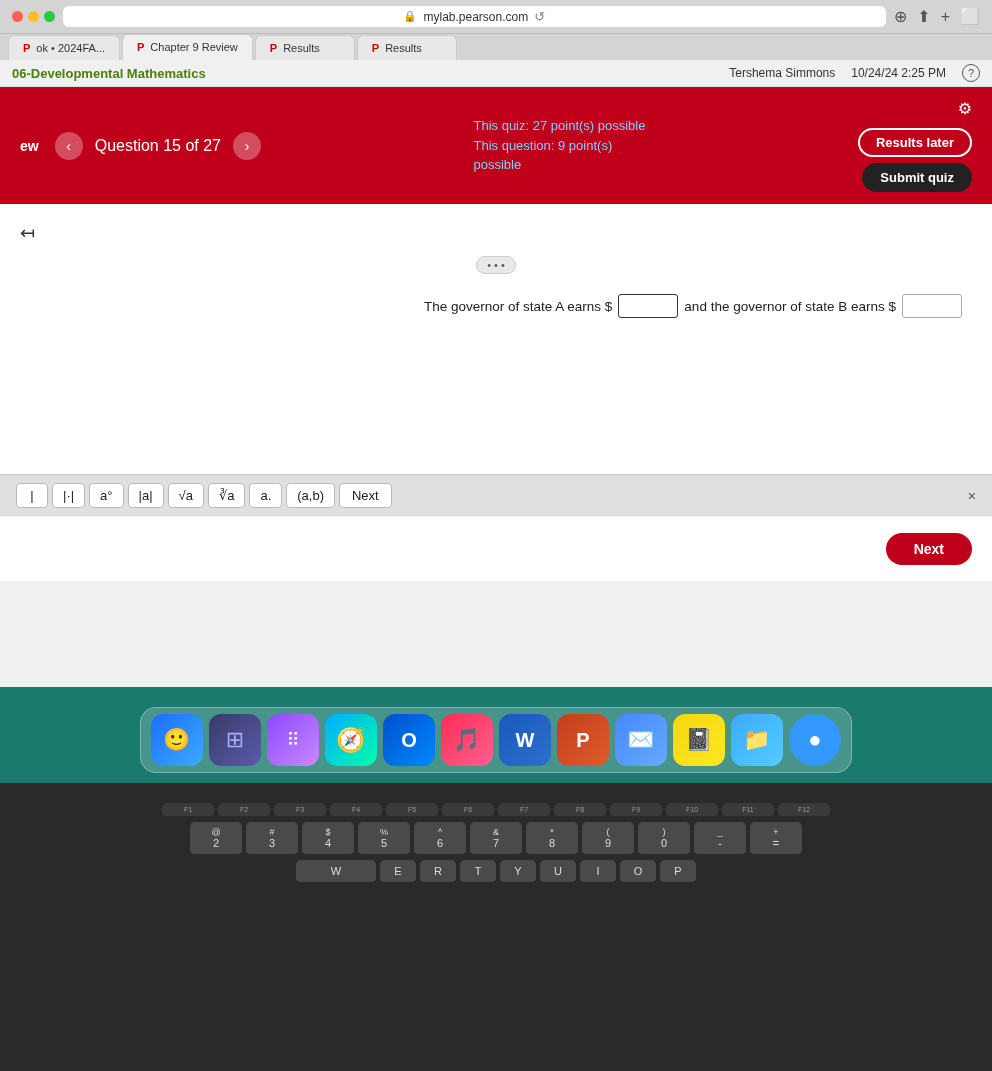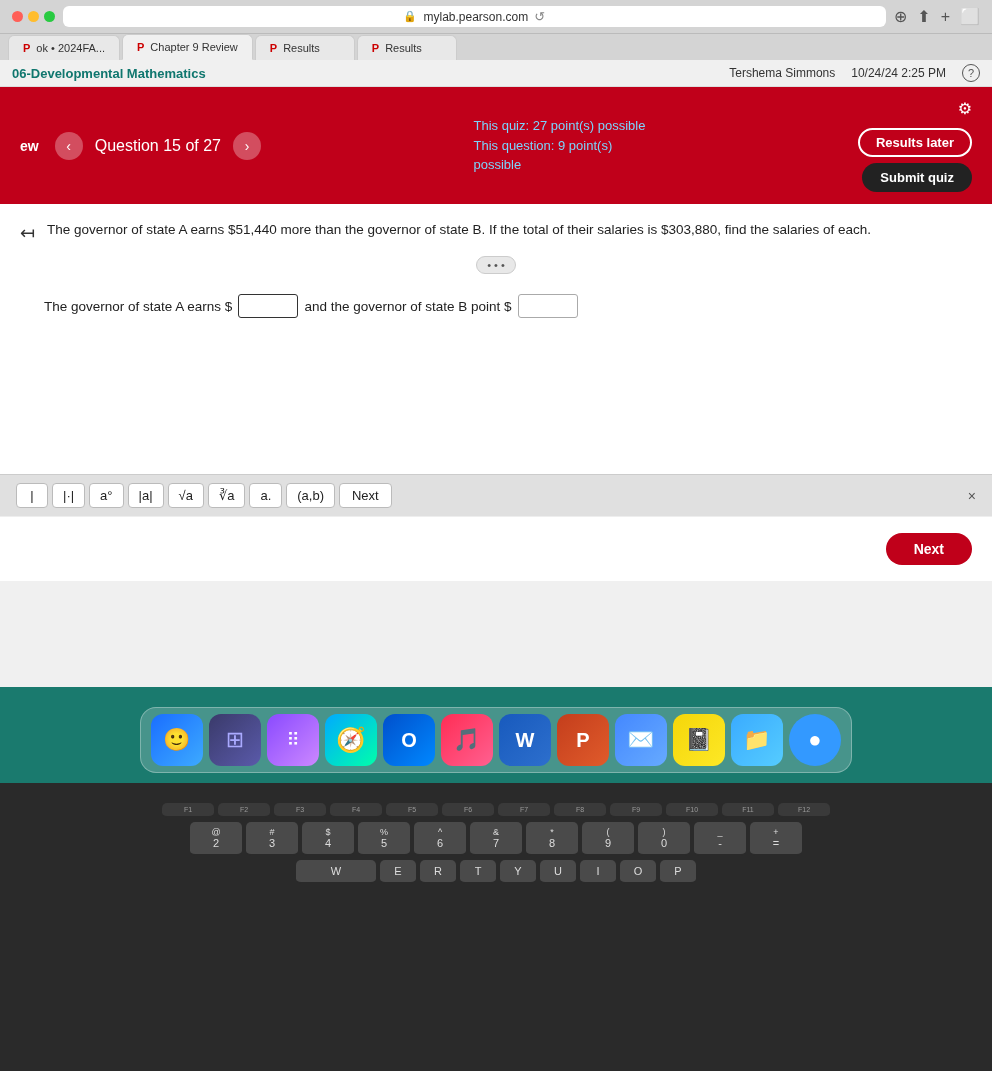--- a/index.html
+++ b/index.html
@@ -91,21 +91,21 @@
       padding: 4px 12px;
       display: flex;
       align-items: center;
       justify-content: space-between;
       border-bottom: 1px solid #ddd;
       font-size: 12px;
     }
     .app-title {
       font-size: 13px;
       font-weight: 600;
-      color: #0f766e;
+      color: #4d7c0f;
     }
     .app-user-info {
       display: flex;
       align-items: center;
       gap: 16px;
       font-size: 12px;
       color: #333;
     }
     .help-icon {
       width: 18px; height: 18px; border-radius: 50%;
@@ -223,20 +223,21 @@
       color: #555;
     }
     .answer-area {
       padding: 16px 30px 16px 44px;
       font-size: 13.5px;
       color: #222;
       display: flex;
       align-items: center;
       gap: 6px;
       flex-wrap: wrap;
+      justify-content: flex-end;
     }
     .answer-input {
       width: 60px;
       height: 24px;
       border: 1px solid #aaa;
       border-radius: 3px;
       padding: 2px 4px;
       font-size: 13px;
     }
     .answer-input.cursor {
@@ -453,29 +454,28 @@
       <span class="settings-icon">⚙</span>
       <button class="btn-resume">Results later</button>
       <button class="btn-submit">Submit quiz</button>
     </div>
   </div>
 
   <div class="question-container">
 
     <div class="question-back">
       <span class="back-arrow">↤</span>
-      <p class="question-text">The governor of state A earns $51,440 more than the governor of state B. If the total of their salaries is $303,880, find the salaries of each.</p>
     </div>
 
     <button class="expand-btn">• • •</button>
 
     <div class="answer-area">
       <span>The governor of state A earns $</span>
       <input class="answer-input cursor" type="text" value="" style="">
-      <span> and the governor of state B point $</span>
+      <span> and the governor of state B earns $</span>
       <input class="answer-input" type="text" value="" style="">
     </div>
 
     <div class="answer-spacer"></div>
 
     <div class="math-toolbar">
       <div class="math-toolbar-left">
         <button class="math-btn">|</button>
         <button class="math-btn">|·|</button>
         <button class="math-btn">a°</button>

